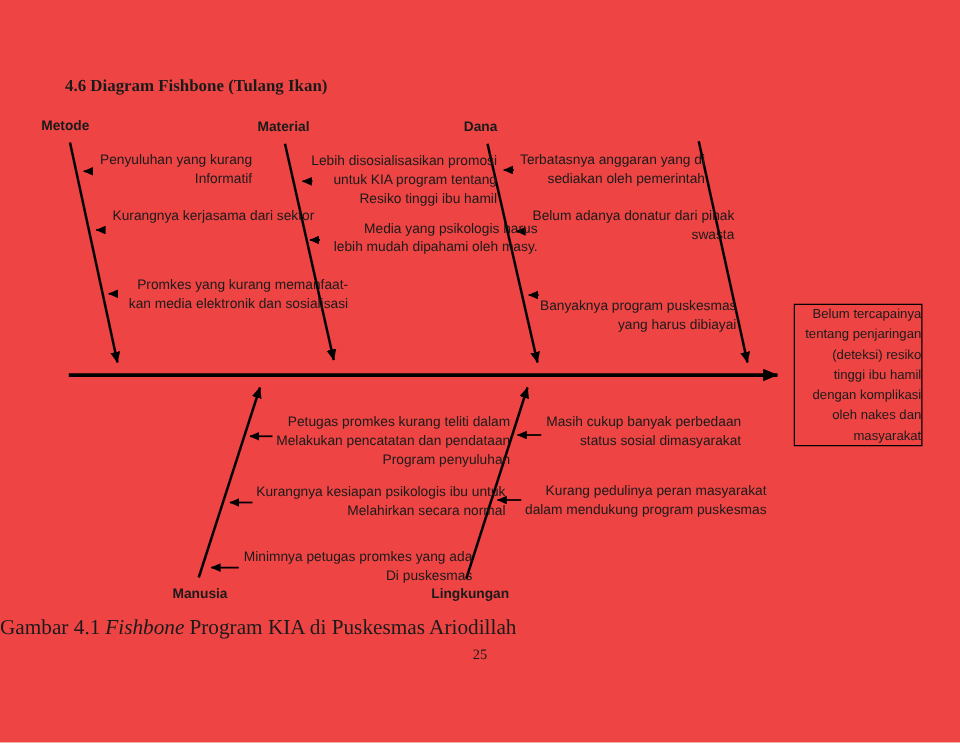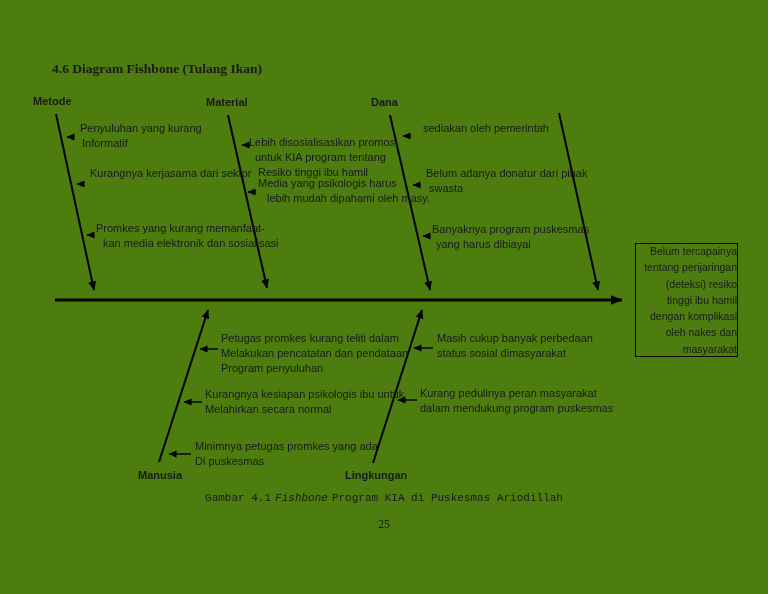--- a/index.html
+++ b/index.html
@@ -1,31 +1,31 @@
 <!DOCTYPE html>
 <html><head>
 <meta charset="utf-8">
 <style>
   html,body{margin:0;padding:0;background:#ffffff;}
-  .page{position:relative;width:768px;height:594px;background:#4d7c0f;overflow:hidden;
+  .page{position:relative;width:768px;height:594px;background:#ef4444;overflow:hidden;
         font-family:"Liberation Sans",sans-serif;color:#1a1a1a;}
   .heading{position:absolute;left:52px;top:61px;font-family:"Liberation Serif",serif;
            font-weight:bold;font-size:13.5px;white-space:nowrap;}
   svg.skel{position:absolute;left:0;top:0;}
   .cat{position:absolute;font-size:11px;font-weight:bold;white-space:nowrap;}
-  .cause{position:absolute;}
+  .cause{position:absolute;text-align:right;}
   .cl{font-size:11px;line-height:15px;white-space:nowrap;}
   .i2{margin-left:2px}.i3{margin-left:3px}.i4{margin-left:4px}
   .i6{margin-left:6px}.i7{margin-left:7px}.i9{margin-left:9px}
   .fxbox{position:absolute;left:635px;top:243px;width:103px;height:114px;
          border:1.5px solid #000;display:flex;flex-direction:column;
          justify-content:center;align-items:flex-end;box-sizing:border-box;}
   .fxl{font-size:10.5px;line-height:16.3px;text-align:center;white-space:nowrap;}
-  .caption{position:absolute;left:0;top:492px;width:768px;text-align:center;
-           font-family:Liberation Mono, monospace;font-size:11px;}
+  .caption{position:absolute;left:0;top:492px;width:768px;
+           font-family:Liberation Serif, serif;font-size:17px;}
   .caption .sep{margin-right:4px;}
   .caption .it{font-style:italic;}
   .pagenum{position:absolute;left:0;top:518px;width:768px;text-align:center;
            font-family:"Liberation Serif",serif;font-size:11.5px;}
 </style>
 </head>
 <body>
 
 <div class="page">
 
@@ -80,38 +80,39 @@
     <div class="cl i2">Informatif</div>
   </div>
   <div class="cause" style="left:90px;top:166px">
     <div class="cl">Kurangnya kerjasama dari sektor</div>
   </div>
   <div class="cause" style="left:96px;top:221px">
     <div class="cl">Promkes yang kurang memanfaat-</div>
     <div class="cl i7">kan media elektronik dan sosialisasi</div>
   </div>
 
-  <div class="cause" style="left:249px;top:135px">
+  <div class="cause" style="left:249px;top:122px">
     <div class="cl">Lebih disosialisasikan promosi</div>
     <div class="cl i6">untuk KIA program tentang</div>
     <div class="cl i9">Resiko tinggi ibu hamil</div>
   </div>
   <div class="cause" style="left:258px;top:176px">
     <div class="cl">Media yang psikologis harus</div>
     <div class="cl i9">lebih mudah dipahami oleh masy.</div>
   </div>
 
   <div class="cause" style="left:416px;top:121px">
+    <div class="cl">Terbatasnya anggaran yang di</div>
     <div class="cl i7">sediakan oleh pemerintah</div>
   </div>
   <div class="cause" style="left:426px;top:166px">
     <div class="cl">Belum adanya donatur dari pihak</div>
     <div class="cl i3">swasta</div>
   </div>
-  <div class="cause" style="left:432px;top:222px">
+  <div class="cause" style="left:432px;top:238px">
     <div class="cl">Banyaknya program puskesmas</div>
     <div class="cl i4">yang harus dibiayai</div>
   </div>
 
   <div class="cause" style="left:221px;top:331px">
     <div class="cl">Petugas promkes kurang teliti dalam</div>
     <div class="cl">Melakukan pencatatan dan pendataan</div>
     <div class="cl">Program penyuluhan</div>
   </div>
   <div class="cause" style="left:205px;top:387px">

